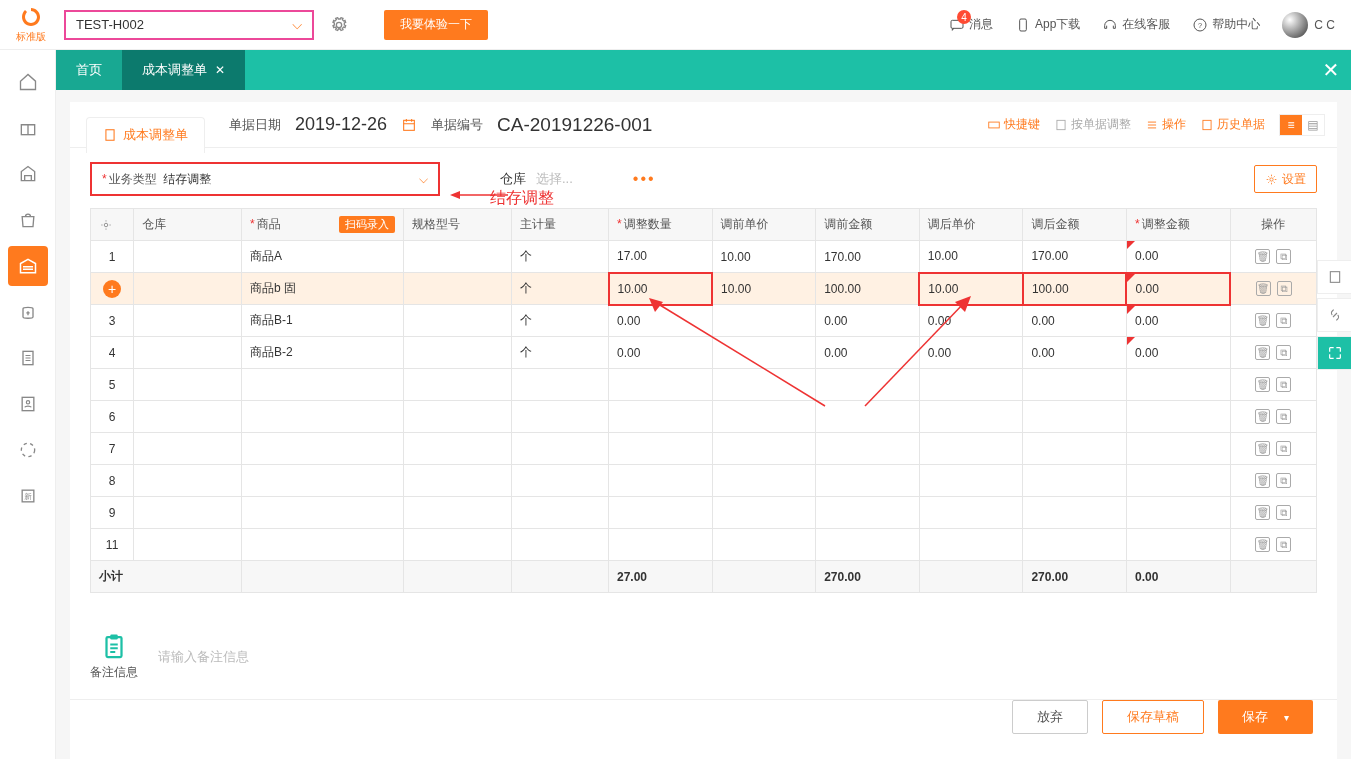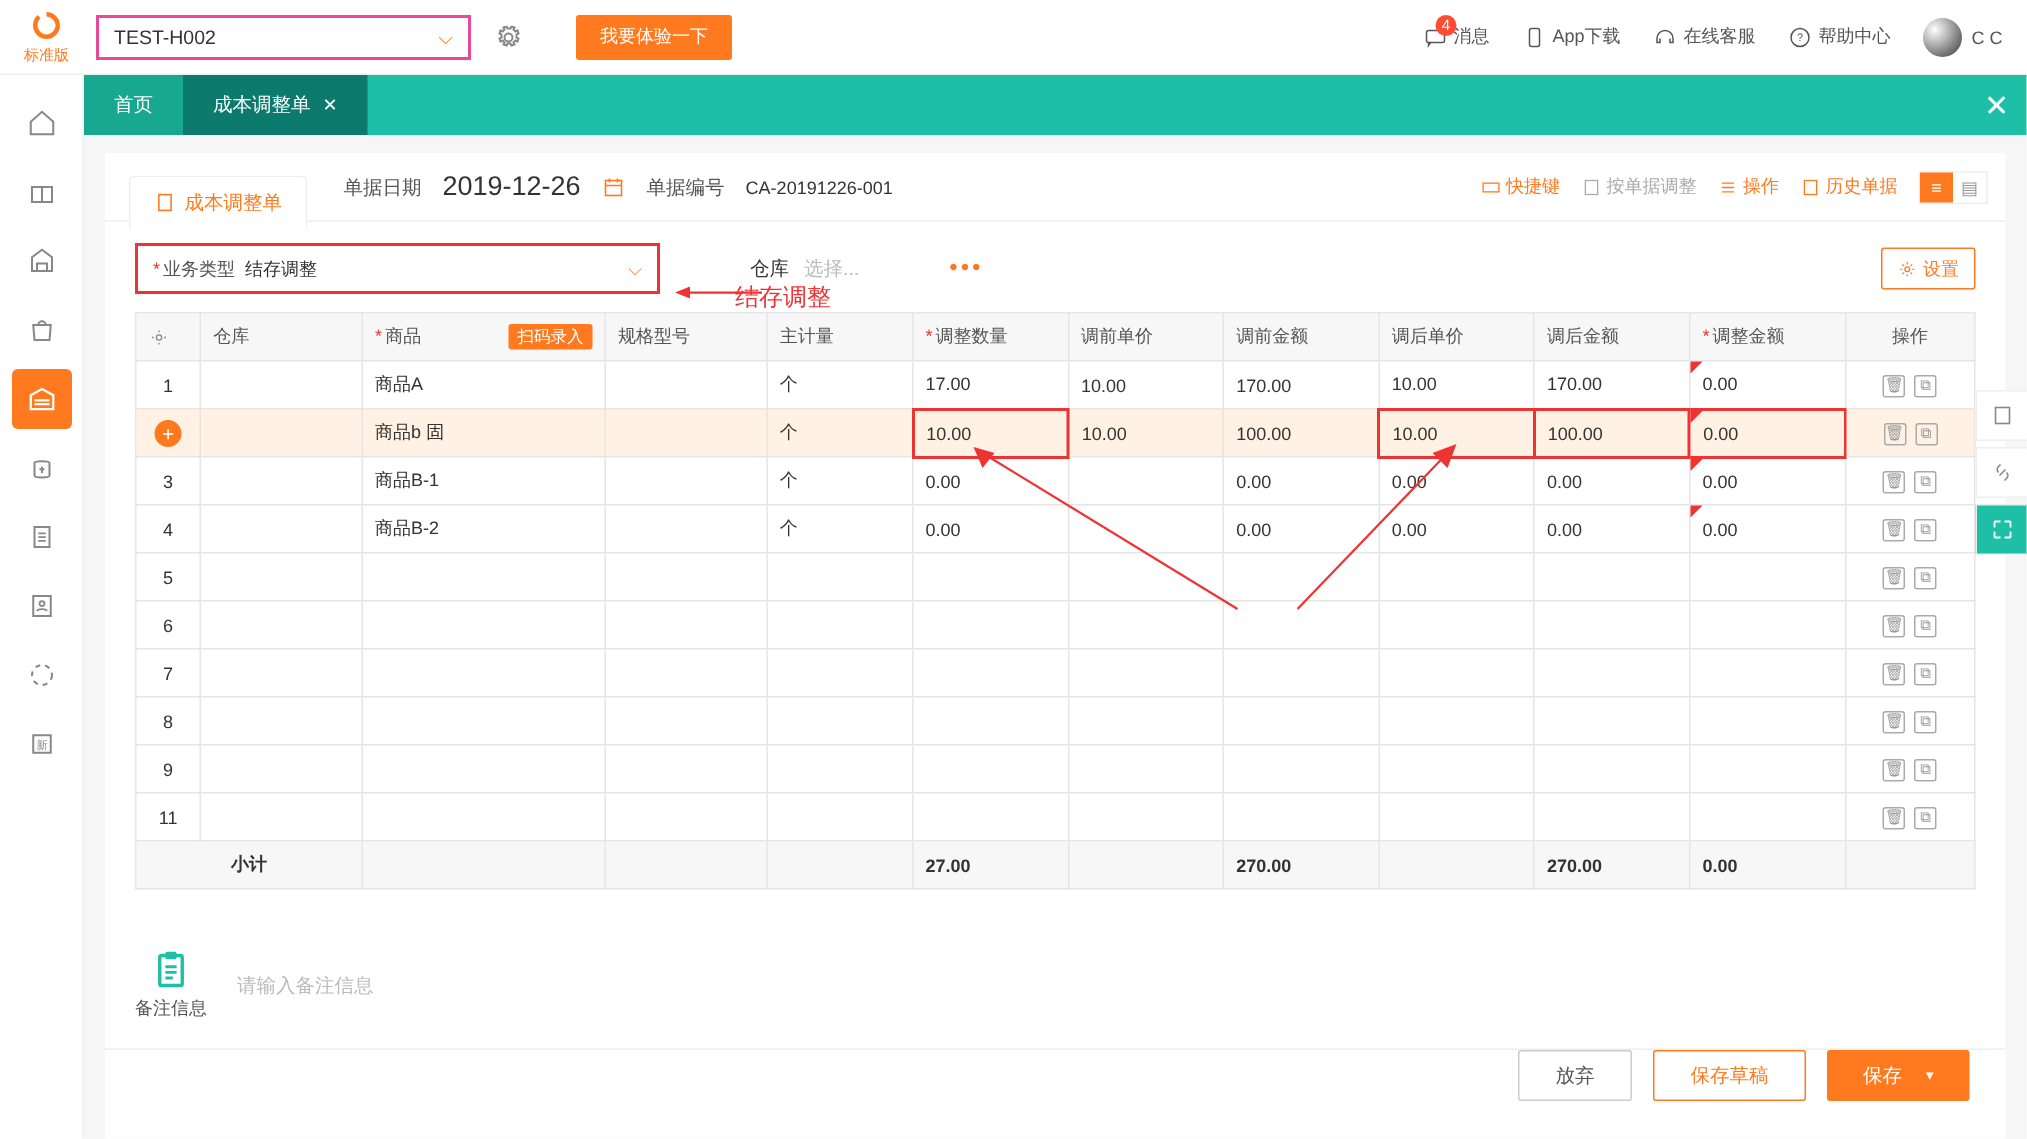--- a/index.html
+++ b/index.html
@@ -245,21 +245,21 @@
       <span>成本调整单</span>
     </div>
     <div class="head-meta">
       <span>单据日期</span>
       <span class="big-date">2019-12-26</span>
       <svg width="16" height="16" viewBox="0 0 24 24" style="color:#ff7a1e">
             <rect x="4" y="5" width="16" height="15" fill="none" stroke="currentColor" stroke-width="1.6"></rect>
             <path d="M4 10h16M8 3v4M16 3v4" stroke="currentColor" stroke-width="1.6"></path>
           </svg>
       <span>单据编号</span>
-      <span style="font-size:12px;color:#333">CA-20191226-001</span>
+      <span style="font-size:19px;color:#333">CA-20191226-001</span>
     </div>
     <div class="head-spacer"></div>
     <div class="head-actions">
       <div class="ha">
             <svg class="ico" viewBox="0 0 24 24">
               <rect x="3" y="7" width="18" height="10" fill="none" stroke="currentColor" stroke-width="1.5"></rect>
             </svg>
             <span>快捷键</span>
           </div>
       <div class="ha gray">
@@ -472,21 +472,21 @@
               <td></td>
               <td></td>
               <td class=""></td>
               <td class=""></td>
               <td class=" "></td>
               <td class="op-cell"><span class="op-ico">🗑</span><span class="op-ico">⧉</span></td>
             </tr>
           </tbody>
       <tfoot>
         <tr class="subtotal">
-          <td colspan="2" style="text-align:center">小计</td>
+          <td colspan="2" style="">小计</td>
           <td></td>
               <td></td>
               <td></td>
           <td>27.00</td>
           <td></td>
           <td>270.00</td>
           <td></td>
           <td>270.00</td>
           <td>0.00</td>
           <td></td>

